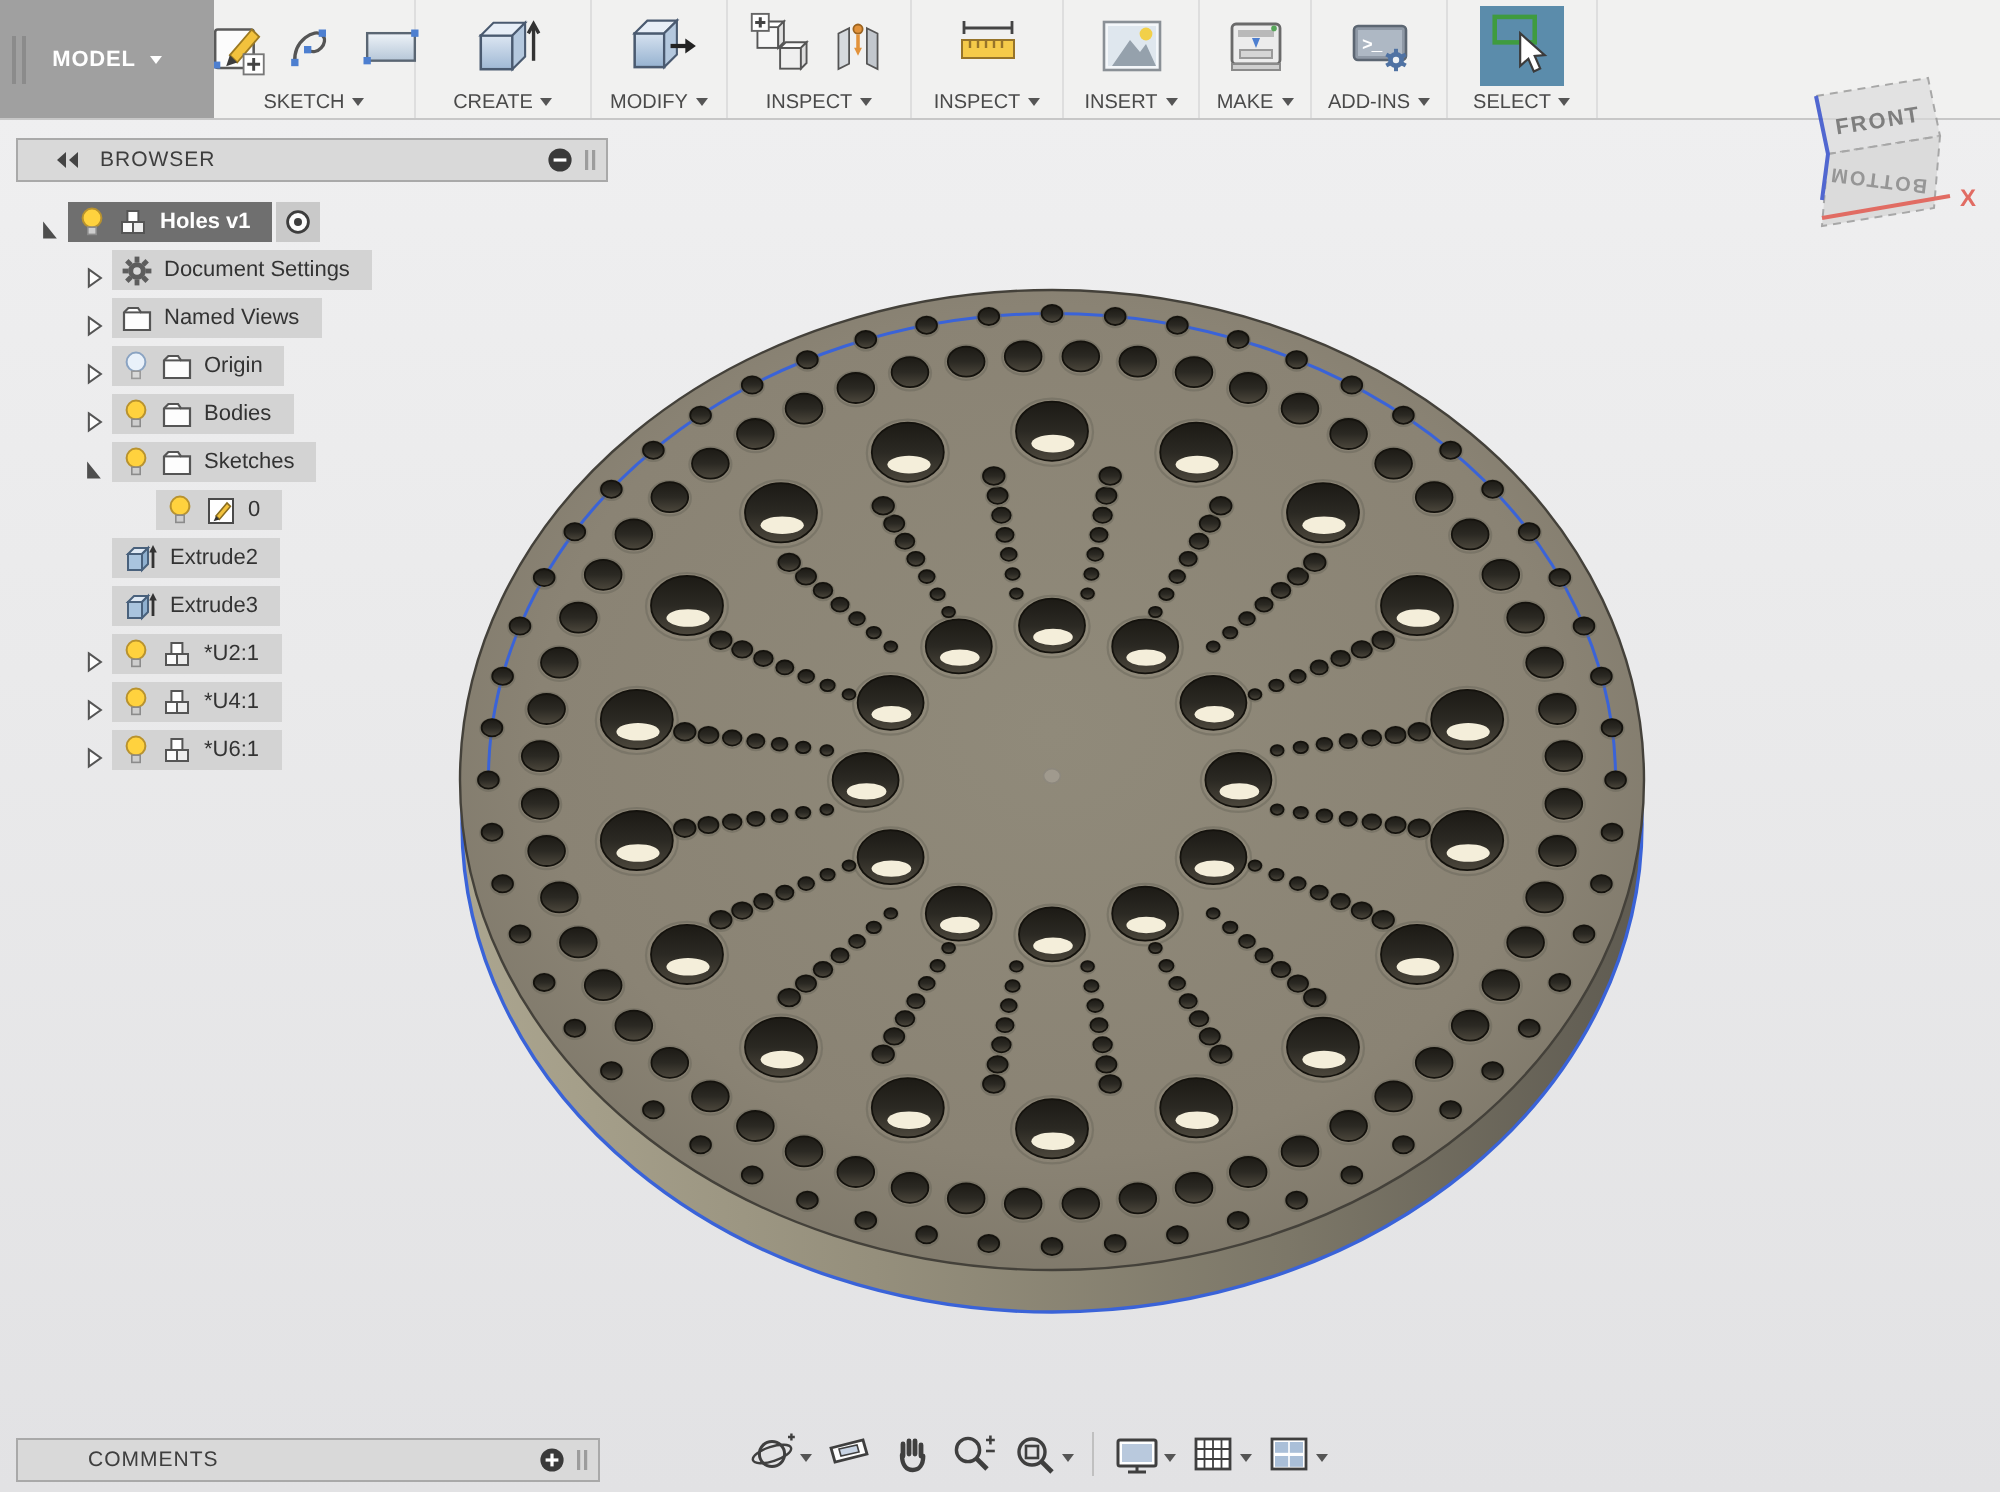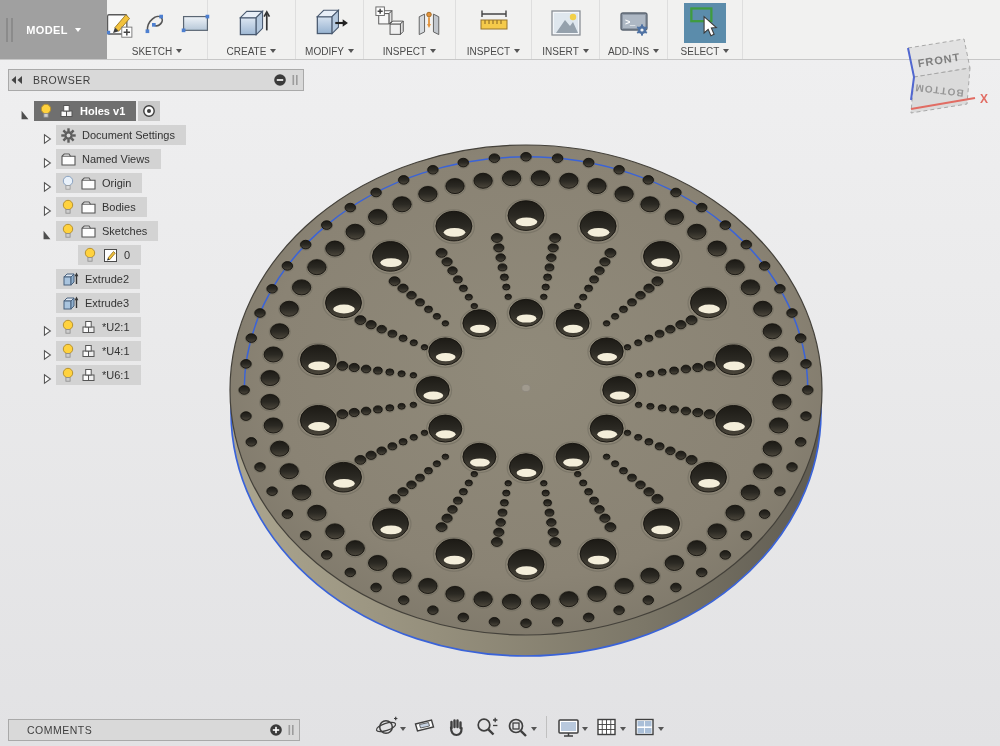--- a/index.html
+++ b/index.html
@@ -27,21 +27,21 @@
   .ticons { flex:1; display:flex; align-items:center; justify-content:center; gap:5px; }
   .tico { display:flex; align-items:center; justify-content:center; }
   .tlabel { height:16px; display:flex; align-items:center; gap:4px; font-size:10px; color:#4a4a4a; }
   .g1{width:101px}.g2{width:88px}.g3{width:68px}.g4{width:92px}.g5{width:92px}
   .g6{width:76px}.g7{width:68px}.g8{width:56px}.g9{width:68px}.g10{width:75px}
   .select-tile { width:42px; height:40px; background:#5b8cab; display:flex; align-items:center; justify-content:center; }
 
   
   .browser { position:absolute; left:8px; top:69px; width:296px; z-index:15; }
   .panel-bar { height:22px; background:#d9d9d9; border:1px solid #a9a9a9; display:flex;
-    align-items:center; padding:0 4px 0 1px; color:#3e3e3e; font-size:10.5px; letter-spacing:.5px; }
+    align-items:center; padding:0 4px 0 18px; color:#3e3e3e; font-size:10.5px; letter-spacing:.5px; }
   .panel-bar .ptitle { flex:1; margin-left:9px; }
   .panel-bar .grip { margin-left:4px; }
   .tree { margin-top:6px; font-size:11px; color:#333; }
   .trow { height:24px; display:flex; align-items:flex-end; }
   .lvl0 { padding-left:8px; } .lvl1 { padding-left:30px; }
   .row-child { padding-left:70px; } .row-feature { padding-left:48px; }
   .twist { width:18px; display:flex; justify-content:center; align-items:center; }
   .pill { background:#d3d3d3; height:20px; display:flex; align-items:center; gap:6px; padding:0 11px 0 5px; }
   .pill.selected { background:#6f6f6f; color:#fff; font-weight:bold; }
   .activate { width:22px; height:20px; background:#c9c9c9; margin-left:2px;
@@ -857,20 +857,40 @@
             </svg>
           </i>
         </span>
       </div>
     <div class="tlabel">
         <span>INSERT</span>
         <span class="caret"></span>
       </div>
   </div>
 
+  <div class="tgroup g8">
+    <div class="ticons">
+        <span class="tico">
+          <i class="ic" style="display: inline-flex;">
+            <svg width="36" height="36" viewBox="0 0 36 36">
+              <rect x="6" y="7" width="24" height="20" rx="2" fill="#ececec" stroke="#6a6a6a" stroke-width="1.4"></rect>
+              <rect x="9" y="10" width="18" height="3.5" fill="#b9b9b9"></rect>
+              <circle cx="27" cy="9.2" r="1.4" fill="#57a65a"></circle>
+              <polygon points="16,14 20,14 18,19" fill="#4d7fd0"></polygon>
+              <rect x="10" y="20" width="16" height="4" fill="#d6d6d6" stroke="#9a9a9a"></rect>
+              <rect x="6" y="27" width="24" height="3" fill="#cfcfcf" stroke="#8a8a8a"></rect>
+            </svg>
+          </i>
+        </span>
+      </div>
+    <div class="tlabel">
+        <span>MAKE</span>
+        <span class="caret"></span>
+      </div>
+  </div>
 
   <div class="tgroup g9">
     <div class="ticons">
         <span class="tico">
           <i class="ic" style="display: inline-flex;">
             <svg width="38" height="36" viewBox="0 0 36 36">
               <rect x="5" y="8" width="26" height="17" rx="2" fill="#8f99a6" stroke="#5c6672" stroke-width="1.3"></rect>
               <rect x="7" y="10" width="22" height="13" fill="#aeb8c4"></rect>
               <text x="9" y="20" fill="#fff" font-size="9" font-weight="bold" font-family="Liberation Mono, monospace">&gt;_</text>
               <g fill="#4f72a3">

